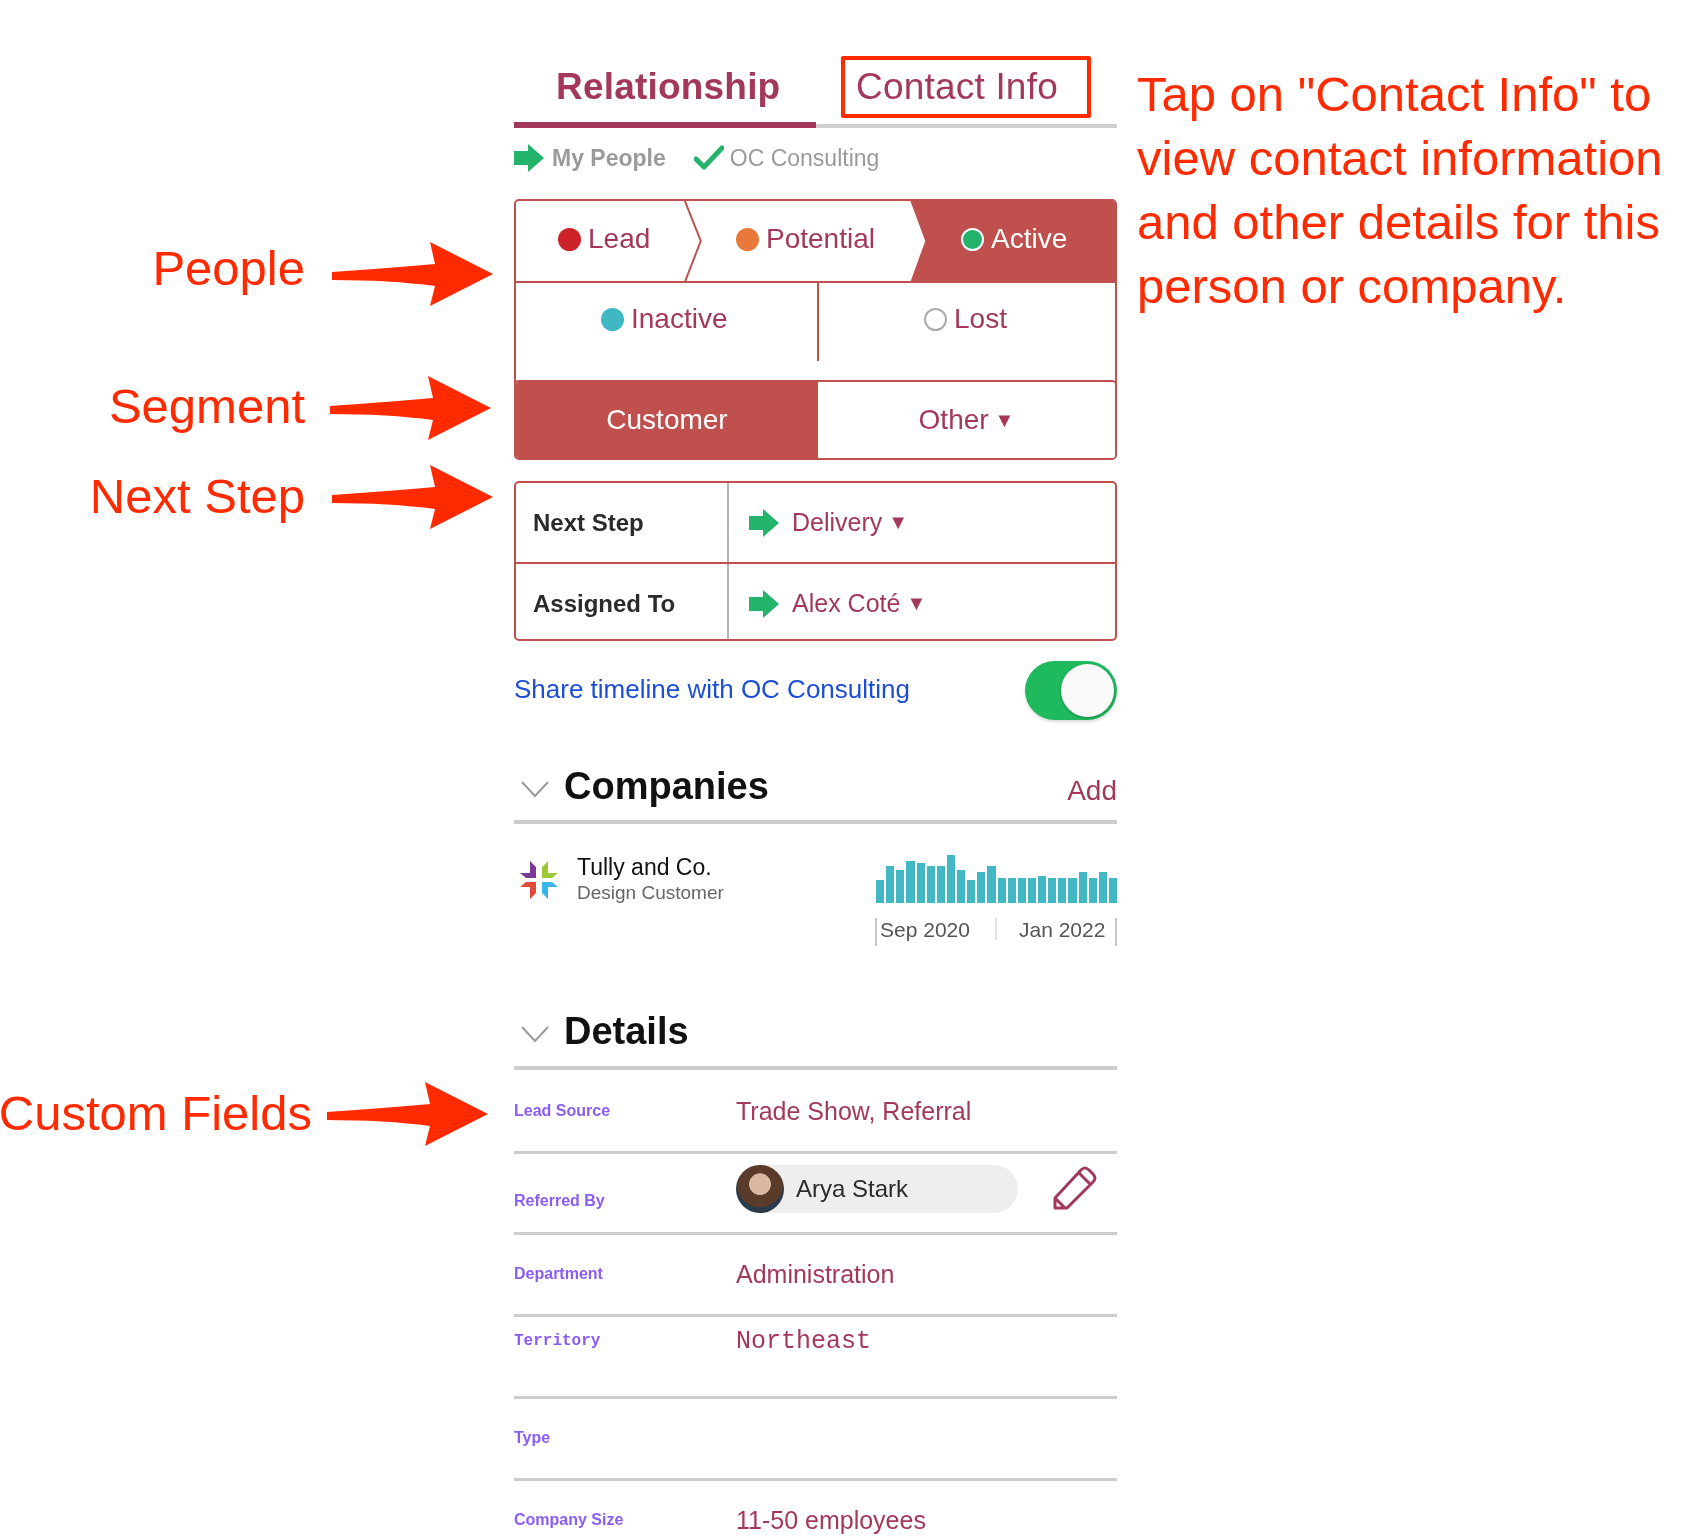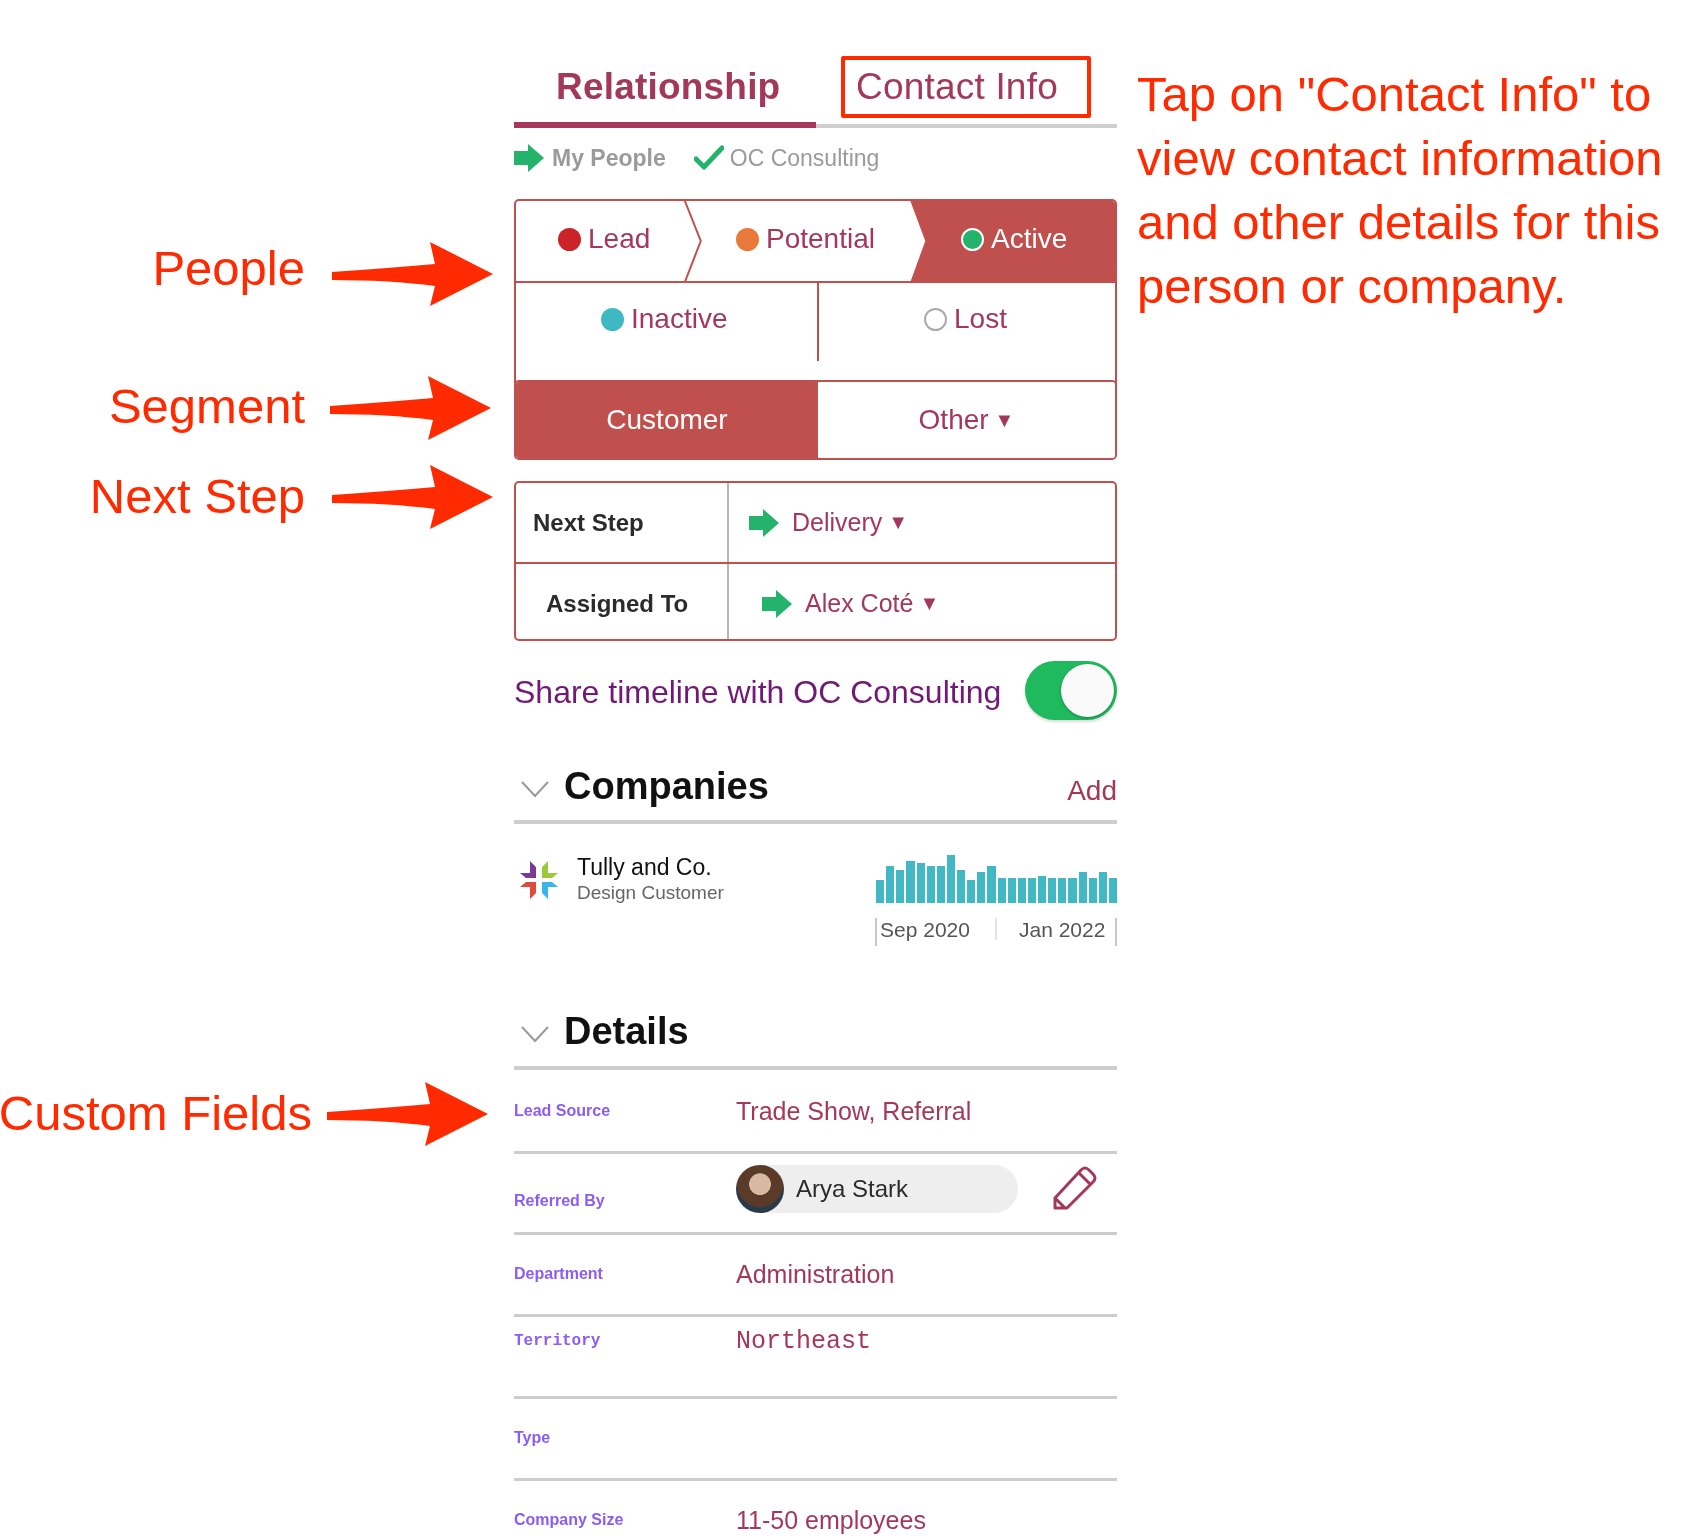--- a/index.html
+++ b/index.html
@@ -43,21 +43,21 @@
   
   .ns-box { position: absolute; left: 514px; top: 481px; width: 603px; height: 160px; border: 2px solid #c0504d; border-radius: 5px; overflow: hidden; }
   .ns-row { position: absolute; left: 0; width: 100%; height: 79px; display: flex; align-items: center; }
   .ns-label { width: 212px; padding-left: 17px; font-size: 24px; font-weight: bold; color: #2b2b2b; }
   .ns-value { display: flex; align-items: center; padding-left: 20px; font-size: 25px; color: #a3385a; }
   .ns-vdiv { position: absolute; left: 211px; top: 0; width: 2px; height: 100%; background: #b5b5b5; }
   .ns-hdiv { position: absolute; left: 0; top: 79px; width: 100%; height: 2px; background: #c0504d; }
   .green-arrow { width: 32px; height: 28px; margin-right: 12px; }
 
   
-  .share-label { position: absolute; left: 514px; top: 674px; font-size: 32px; color: #701a75; }
+  .share-label { position: absolute; left: 514px; top: 674px; font-size: 26px; color: #1d4ed8; }
   .toggle { position: absolute; left: 1025px; top: 661px; width: 92px; height: 59px; border-radius: 30px; background: #1fba5e; box-shadow: 0 2px 3px rgba(0,0,0,0.15); }
   .toggle-knob { position: absolute; right: 3px; top: 3px; width: 53px; height: 53px; border-radius: 50%; background: #fafafa; box-shadow: 0 1px 3px rgba(0,0,0,0.3); }
 
   
   .section-header { position: absolute; left: 514px; width: 603px; height: 50px; }
   .section-chevron { position: absolute; left: 6px; top: 14px; width: 30px; height: 20px; }
   .section-title { position: absolute; left: 50px; top: 0; font-size: 38px; font-weight: bold; color: #111; }
   .section-add { position: absolute; right: 0; top: 10px; font-size: 28px; color: #a3385a; }
   .section-line { position: absolute; left: 514px; width: 603px; height: 4px; background: #cdcdcd; }
 
@@ -173,21 +173,21 @@
   <div class="ns-row" style="top:0;">
     <div class="ns-label">Next Step</div>
     <div class="ns-value">
       <svg class="green-arrow" viewBox="0 0 30 28">
         <path d="M0 7 H14 V0 L30 14 L14 28 V21 H0 Z" fill="#24b36b"></path>
       </svg>
       <span>Delivery</span>
       <span class="caret">▼</span>
     </div>
   </div>
-  <div class="ns-row" style="top:81px;padding-left:13px;">
+  <div class="ns-row" style="top:81px;">
     <div class="ns-label">Assigned To</div>
     <div class="ns-value">
       <svg class="green-arrow" viewBox="0 0 30 28">
         <path d="M0 7 H14 V0 L30 14 L14 28 V21 H0 Z" fill="#24b36b"></path>
       </svg>
       <span>Alex Coté</span>
       <span class="caret">▼</span>
     </div>
   </div>
 </div>

